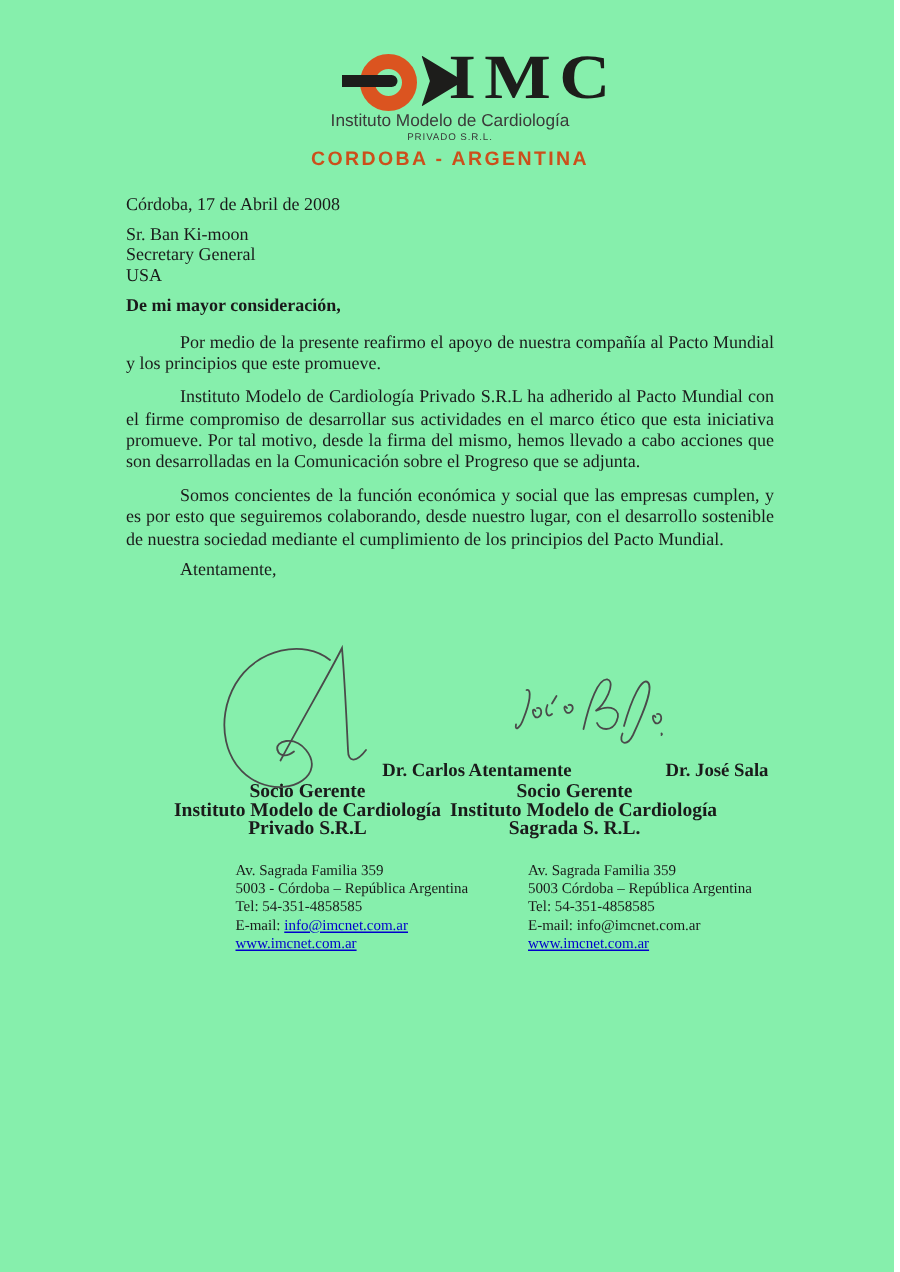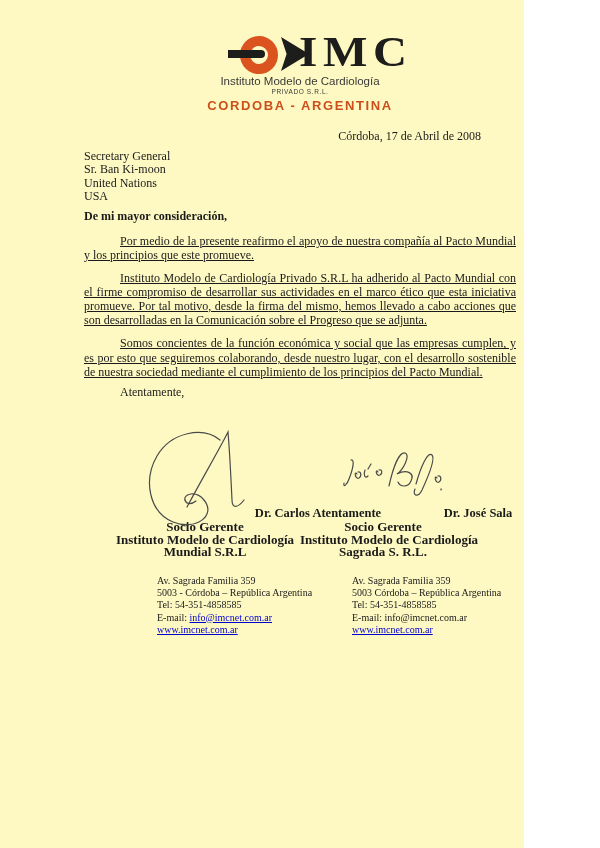--- a/index.html
+++ b/index.html
@@ -1,16 +1,16 @@
 <!DOCTYPE html>
 <html><head>
 <meta charset="utf-8">
 <style>
   html,body{margin:0;padding:0;background:#ffffff;}
-  .page{position:relative;width:524px;height:848px;background:#fef9c3;overflow:hidden;
+  .page{position:relative;width:596px;height:848px;background:#86efac;overflow:hidden;
         font-family:"Liberation Serif",serif;color:#1a1a1a;}
 
   
   .lh-bar{position:absolute;left:228px;top:50px;width:37px;height:8px;background:#1d1d1b;
           border-radius:0 4px 4px 0;z-index:3;}
   .lh-ring{position:absolute;left:240px;top:36px;width:38px;height:38px;box-sizing:border-box;
            border:10px solid #DB5420;border-radius:50%;z-index:2;}
   .lh-arrow{position:absolute;left:281px;top:37px;width:28px;height:34px;background:#1d1d1b;
             clip-path:polygon(0 0,100% 50%,0 100%,20% 50%);z-index:2;}
   .lh-imc{position:absolute;left:299px;top:31px;font-family:"Liberation Serif",serif;
@@ -19,24 +19,24 @@
   .lh-line{position:absolute;left:0;width:600px;text-align:center;
            font-family:"Liberation Sans",sans-serif;color:#3a3a39;}
   .lh-institute{top:75px;font-size:11.5px;line-height:12px;}
   .lh-private{top:88px;font-size:6.5px;line-height:7px;letter-spacing:0.6px;}
   .lh-location{top:99px;font-size:13px;line-height:14px;font-weight:bold;letter-spacing:1.6px;
                color:#CC4F1B;}
 
   
   .content{position:absolute;left:84px;top:129px;width:432px;
            font-size:12px;line-height:14.2px;}
-  .date-line{text-align:right;padding-right:35px;}
+  .date-line{padding-right:35px;}
   .recipient{margin-top:7px;line-height:13.2px;}
   .salutation{margin-top:6px;font-weight:bold;}
-  .content p{margin:0;text-align:justify;text-indent:36px;text-decoration:underline;}
+  .content p{margin:0;text-align:justify;text-indent:36px;}
   .p1{margin-top:11px !important;}
   .p2{margin-top:8px !important;}
   .p3{margin-top:9px !important;}
   .closing{margin-top:6px;text-indent:36px;}
 
   
   .sig{position:absolute;}
   .sig path{fill:none;stroke:#4a4a4a;stroke-width:1.2;stroke-linecap:round;}
   .sig-left{left:145px;top:428px;}
   .sig-right{left:342px;top:446px;}
@@ -69,23 +69,22 @@
     </div>
     <div class="lh-line lh-institute">Instituto Modelo de Cardiología</div>
     <div class="lh-line lh-private">PRIVADO S.R.L.</div>
     <div class="lh-line lh-location">CORDOBA - ARGENTINA</div>
   </div>
 
   <div class="content">
     <div class="date-line">Córdoba, 17 de Abril de 2008</div>
 
     <div class="recipient">
+      <div>Sr. Ban Ki-moon</div>
       <div>Secretary General</div>
-      <div>Sr. Ban Ki-moon</div>
-      <div>United Nations</div>
       <div>USA</div>
     </div>
 
     <div class="salutation">De mi mayor consideración,</div>
 
     <p class="p1">Por medio de la presente reafirmo el apoyo de nuestra compañía al Pacto Mundial y los principios que este promueve.</p>
     <p class="p2">Instituto Modelo de Cardiología Privado S.R.L ha adherido al Pacto Mundial con el firme compromiso de desarrollar sus actividades en el marco ético que esta iniciativa promueve. Por tal motivo, desde la firma del mismo, hemos llevado a cabo acciones que son desarrolladas en la Comunicación sobre el Progreso que se adjunta.</p>
     <p class="p3">Somos concientes de la función económica y social que las empresas cumplen, y es por esto que seguiremos colaborando, desde nuestro lugar, con el desarrollo sostenible de nuestra sociedad mediante el cumplimiento de los principios del Pacto Mundial.</p>
 
     <div class="closing">Atentamente,</div>
@@ -108,21 +107,21 @@
     <path d="M 95 32 C 92 28 93 38 97 36 C 100 34 99 29 96 30"></path>
     <path d="M 99 43 C 99.4 43.4 99.4 43.8 99 44"></path>
   </svg>
 
   <div class="sig-name name-left">Dr. Carlos Atentamente</div>
   <div class="sig-name name-right">Dr. José Sala</div>
 
   <div class="sig-col col-left">
     <div class="bold-line">Socio Gerente</div>
     <div class="bold-line">Instituto Modelo de Cardiología</div>
-    <div class="bold-line">Mundial S.R.L</div>
+    <div class="bold-line">Privado S.R.L</div>
     <div class="small-lines">
       <div>Av. Sagrada Familia 359</div>
       <div>5003 - Córdoba – República Argentina</div>
       <div>Tel: 54-351-4858585</div>
       <div><span>E-mail: </span><a class="doc-link" href="#">info@imcnet.com.ar</a></div>
       <div><a class="doc-link" href="#">www.imcnet.com.ar</a></div>
     </div>
   </div>
 
   <div class="sig-col col-right">

